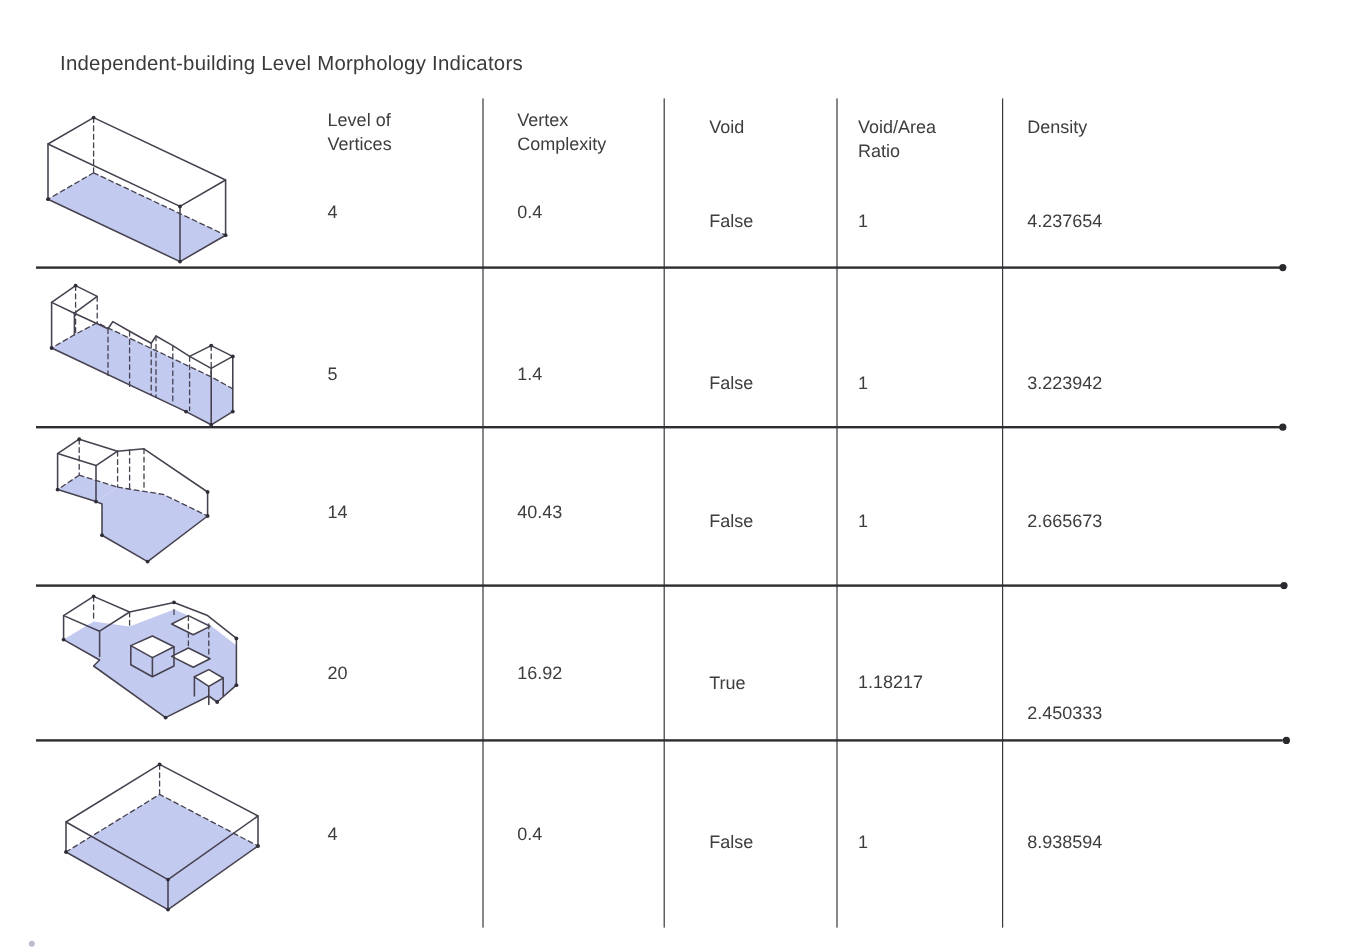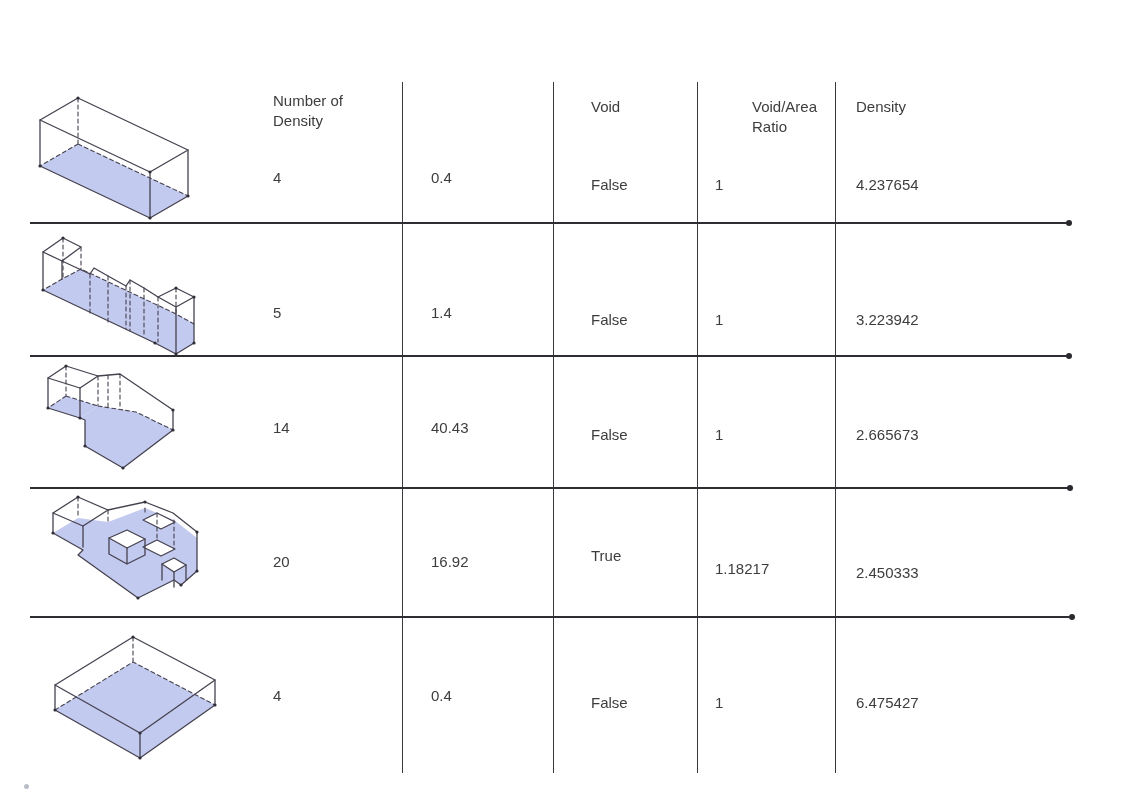--- a/index.html
+++ b/index.html
@@ -22,40 +22,42 @@
   .bldg .floorh{fill:#c3caf0;stroke:none;fill-rule:evenodd;}
   .bldg .white{fill:#ffffff;}
   .bldg .dash{stroke-dasharray:4 3;stroke-width:1.1;}
   .bldg circle{fill:#2f2d38;stroke:none;}
 </style>
 </head>
 <body>
 
 <div id="screen">
 
+  <div class="page-title">Independent-building Level Morphology Indicators</div>
 
   <div class="vline" style="left:402px"></div>
   <div class="vline" style="left:553px"></div>
   <div class="vline" style="left:697px"></div>
   <div class="vline" style="left:835px"></div>
 
   <div class="hline" style="top:222px"></div>
   <div class="hline-dot" style="left:1066px;top:220px"></div>
   <div class="hline" style="top:355px"></div>
   <div class="hline-dot" style="left:1066px;top:353px"></div>
   <div class="hline" style="top:487px"></div>
   <div class="hline-dot" style="left:1067px;top:485px"></div>
   <div class="hline" style="top:616px"></div>
   <div class="hline-dot" style="left:1069px;top:614px"></div>
 
   <div class="corner-dot"></div>
 
-  <div class="cell" style="left:273px;top:91px;width:102px">Number of Density</div>
+  <div class="cell" style="left:273px;top:91px;width:102px">Level of Vertices</div>
+  <div class="cell" style="left:431px;top:91px;width:100px">Vertex Complexity</div>
   <div class="cell" style="left:591px;top:97px;width:90px">Void</div>
-  <div class="cell" style="left:752px;top:97px;width:80px">Void/Area Ratio</div>
+  <div class="cell" style="left:715px;top:97px;width:80px">Void/Area Ratio</div>
   <div class="cell" style="left:856px;top:97px;width:120px">Density</div>
 
   <div class="cell" style="left:273px;top:168px">4</div>
   <div class="cell" style="left:431px;top:168px">0.4</div>
   <div class="cell" style="left:591px;top:175px">False</div>
   <div class="cell" style="left:715px;top:175px">1</div>
   <div class="cell" style="left:856px;top:175px">4.237654</div>
 
   <div class="cell" style="left:273px;top:303px">5</div>
   <div class="cell" style="left:431px;top:303px">1.4</div>
@@ -64,29 +66,29 @@
   <div class="cell" style="left:856px;top:310px">3.223942</div>
 
   <div class="cell" style="left:273px;top:418px">14</div>
   <div class="cell" style="left:431px;top:418px">40.43</div>
   <div class="cell" style="left:591px;top:425px">False</div>
   <div class="cell" style="left:715px;top:425px">1</div>
   <div class="cell" style="left:856px;top:425px">2.665673</div>
 
   <div class="cell" style="left:273px;top:552px">20</div>
   <div class="cell" style="left:431px;top:552px">16.92</div>
-  <div class="cell" style="left:591px;top:546px">True</div>
+  <div class="cell" style="left:591px;top:560px">True</div>
   <div class="cell" style="left:715px;top:559px">1.18217</div>
-  <div class="cell" style="left:856px;top:563px">2.450333</div>
+  <div class="cell" style="left:856px;top:585px">2.450333</div>
 
   <div class="cell" style="left:273px;top:686px">4</div>
   <div class="cell" style="left:431px;top:686px">0.4</div>
   <div class="cell" style="left:591px;top:693px">False</div>
   <div class="cell" style="left:715px;top:693px">1</div>
-  <div class="cell" style="left:856px;top:693px">6.475427</div>
+  <div class="cell" style="left:856px;top:693px">8.938594</div>
 
   <svg class="bldg" style="left:25px;top:88px" width="200" height="140" viewBox="0 0 200 140">
     <path class="floor" d="M15,78 L125,130 L163,108 L53,56 Z"></path>
     <path class="dash" d="M53,56 L15,78 M53,56 L163,108 M53,10 L53,56"></path>
     <path d="M15,32 L125,84 L163,62 L53,10 Z"></path>
     <path d="M15,32 L15,78 M125,84 L125,130 M163,62 L163,108"></path>
     <path d="M15,78 L125,130 L163,108"></path>
     <circle cx="15" cy="78" r="1.6"></circle>
       <circle cx="125" cy="130" r="1.6"></circle>
     <circle cx="163" cy="108" r="1.6"></circle>

